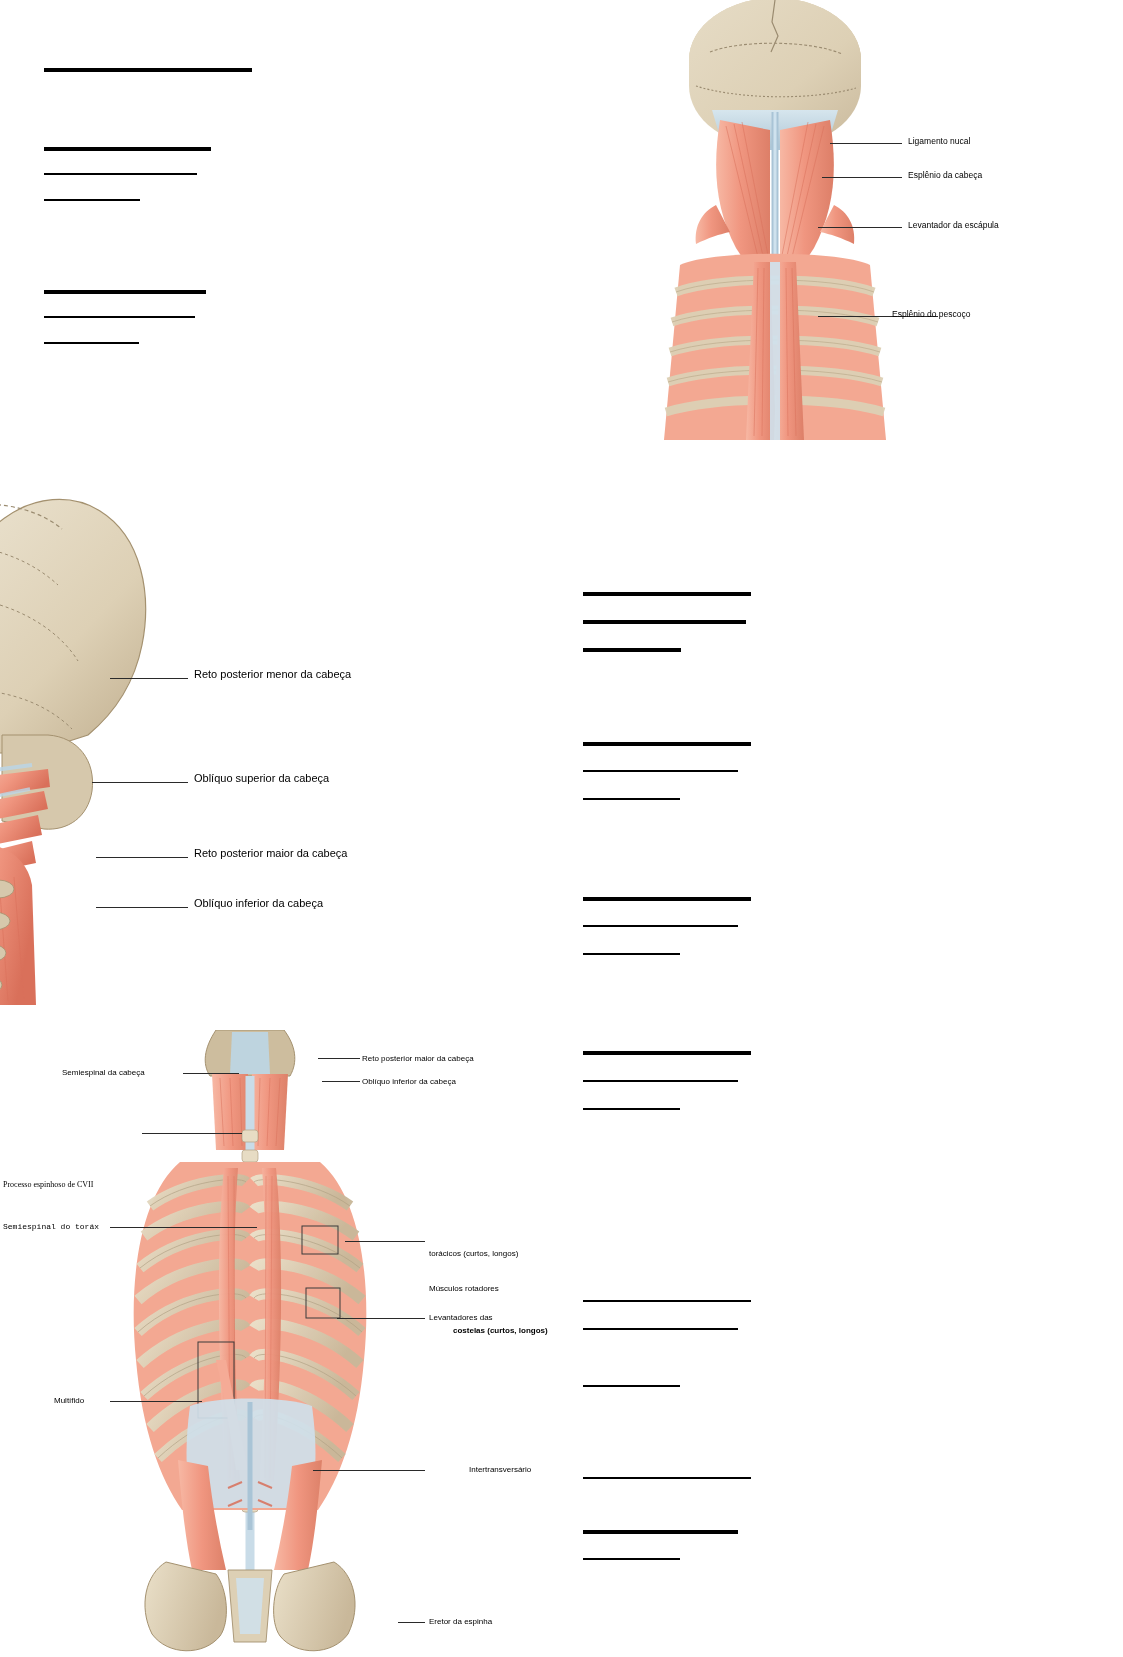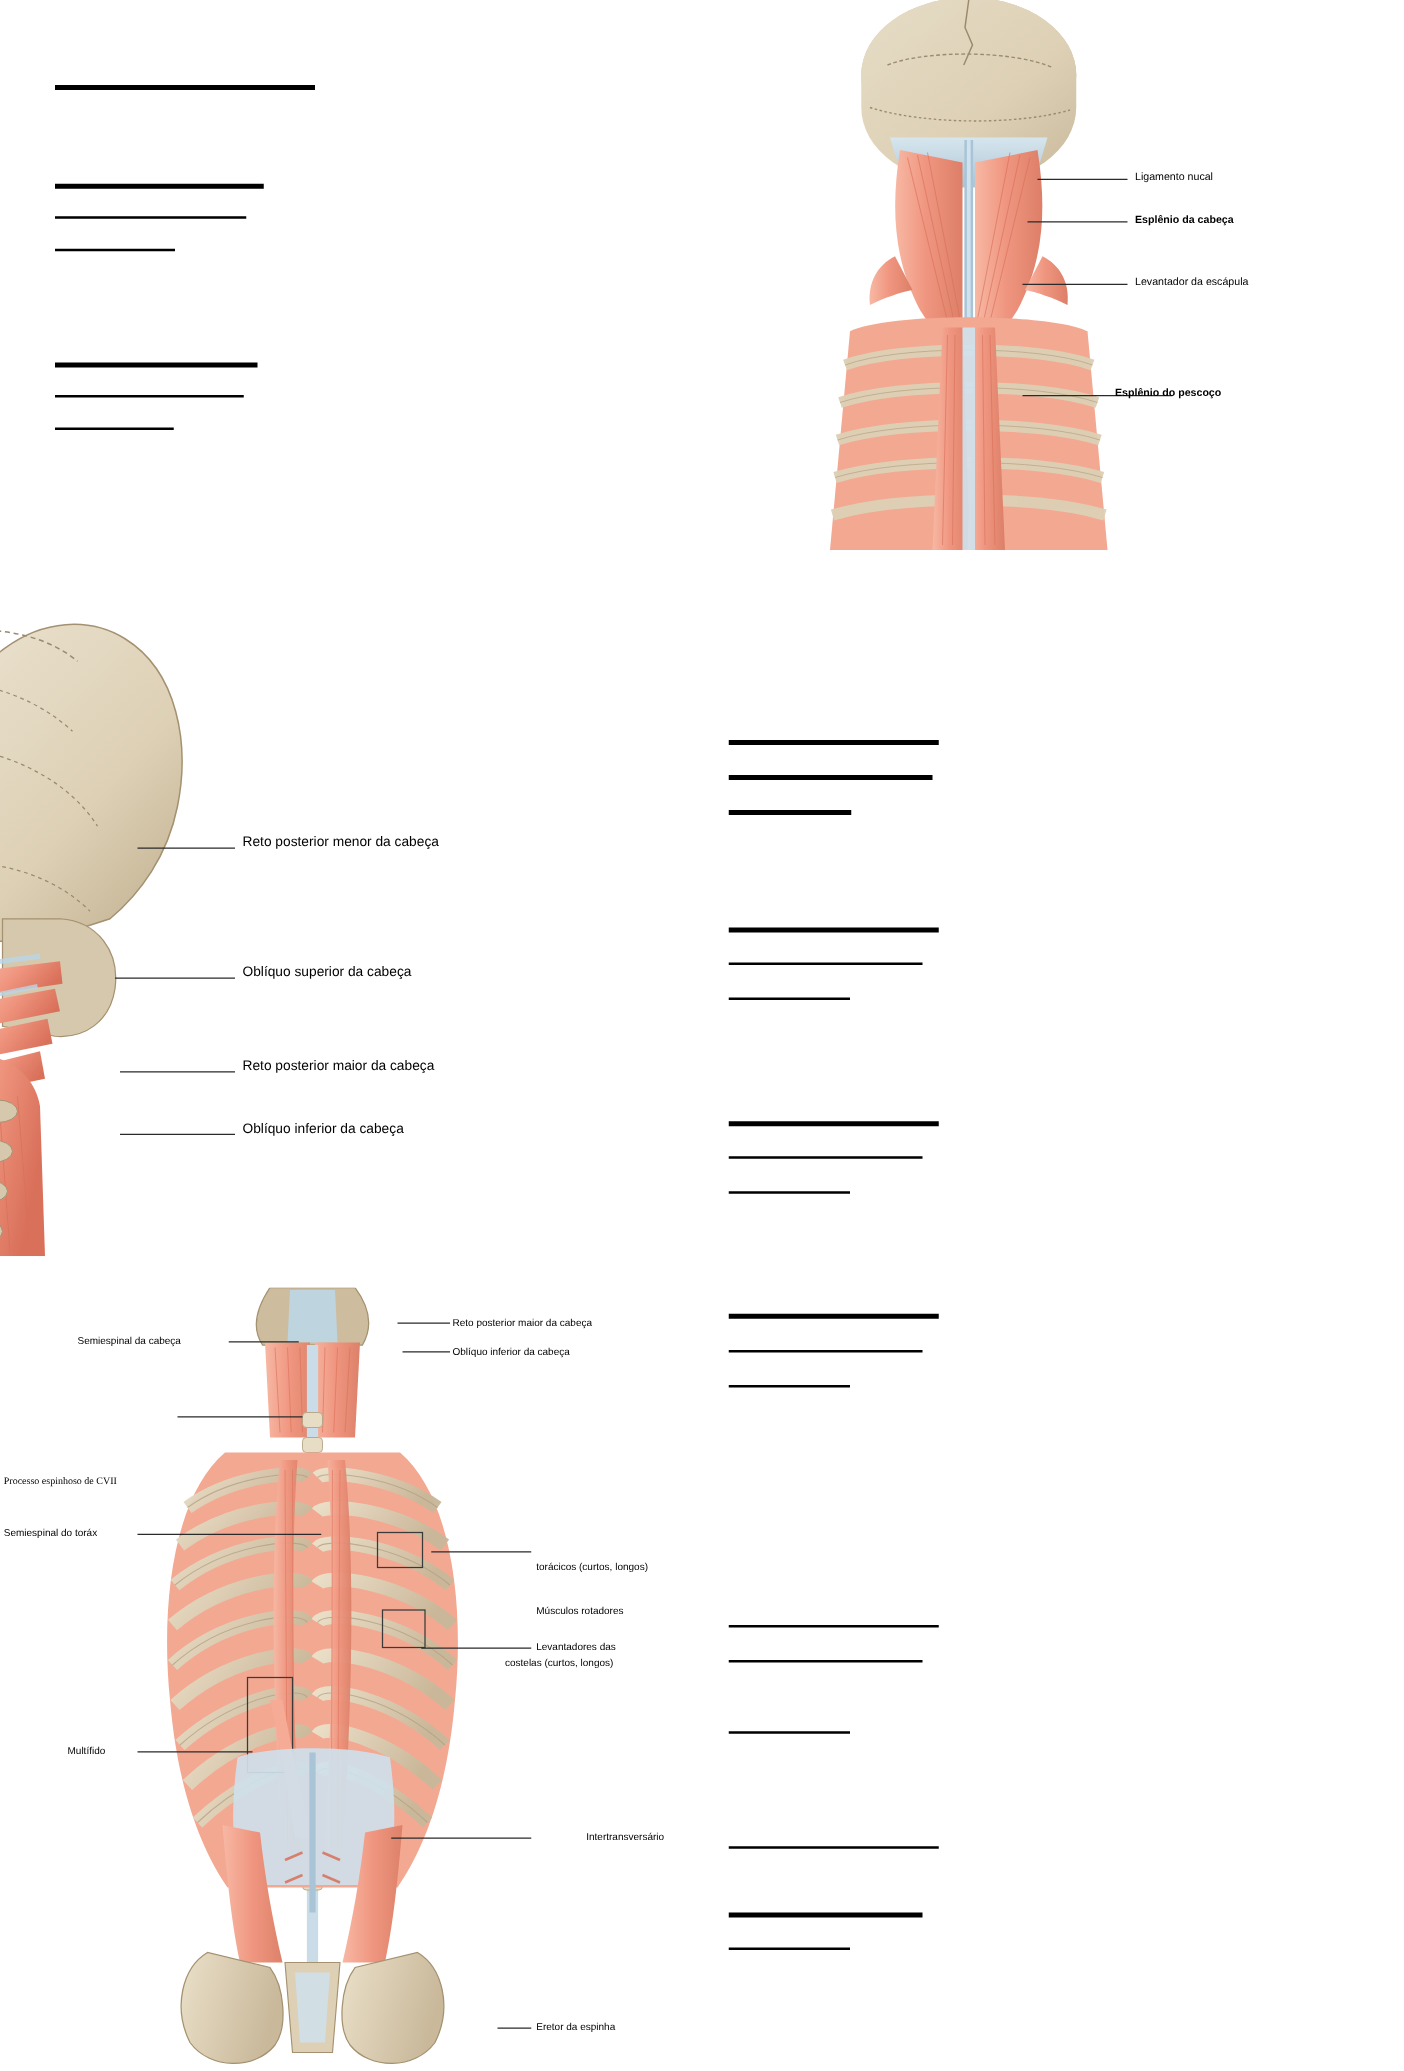--- a/index.html
+++ b/index.html
@@ -15,21 +15,21 @@
 
   
   .fig{position:absolute;overflow:hidden;}
 
   
   .leader{position:absolute;background:#2a2a2a;height:1px;transform-origin:0 50%;}
   .lbl{position:absolute;white-space:pre;line-height:1.18;}
   .lbl.small{font-size:8.5px;}
   .lbl.tiny{font-size:8px;}
   .lbl.big{font-size:11px;}
-  .lbl.bold{font-weight:bold;}
+  .lbl.bold{font-weight:normal;}
 
   
   svg{display:block;}
 </style>
 </head>
 <body>
 
 <div class="page">
 
   <div id="left-lines">
@@ -324,32 +324,32 @@
           <path d="M122 470 L108 476"></path>
       </g>
     </svg>
   </div>
   <div id="fig3-annots">
       <div class="leader" style="left: 183px; top: 1073px; width: 56px;"></div>
       <div class="lbl tiny" style="left: 62px; top: 1068px;">Semiespinal da cabeça</div>
       <div class="leader" style="left: 142px; top: 1133px; width: 100px;"></div>
       <div class="lbl tiny" style="left: 3px; top: 1180px; font-family: Liberation Serif, serif;">Processo espinhoso de CVII</div>
       <div class="leader" style="left: 110px; top: 1227px; width: 147px;"></div>
-      <div class="lbl tiny" style="left: 3px; top: 1222px;">Semiespinal do toráx</div>
+      <div class="lbl tiny" style="left: 3px; top: 1222px; font-family: Liberation Mono, monospace;">Semiespinal do toráx</div>
       <div class="leader" style="left: 110px; top: 1401px; width: 92px;"></div>
       <div class="lbl tiny" style="left: 54px; top: 1396px;">Multífido</div>
       <div class="leader" style="left: 318px; top: 1058px; width: 42px;"></div>
       <div class="lbl tiny" style="left: 362px; top: 1054px;">Reto posterior maior da cabeça</div>
       <div class="leader" style="left: 322px; top: 1081px; width: 38px;"></div>
       <div class="lbl tiny" style="left: 362px; top: 1077px;">Oblíquo inferior da cabeça</div>
       <div class="leader" style="left: 345px; top: 1241px; width: 80px;"></div>
       <div class="lbl tiny" style="left: 429px; top: 1236px; margin-top: 48px;">Músculos rotadores</div>
       <div class="lbl tiny" style="left: 429px; top: 1249px;">torácicos (curtos, longos)</div>
       <div class="leader" style="left: 337px; top: 1318px; width: 88px;"></div>
       <div class="lbl tiny" style="left: 429px; top: 1313px;">Levantadores das</div>
-      <div class="lbl tiny" style="left: 404px; top: 1326px;">costelas (curtos, longos)</div>
+      <div class="lbl tiny" style="left: 453px; top: 1326px; font-weight: bold;">costelas (curtos, longos)</div>
       <div class="leader" style="left: 313px; top: 1470px; width: 112px;"></div>
       <div class="lbl tiny" style="left: 429px; top: 1465px; margin-left: 40px;">Intertransversário</div>
       <div class="leader" style="left: 398px; top: 1622px; width: 27px;"></div>
       <div class="lbl tiny" style="left: 429px; top: 1617px;">Eretor da espinha</div>
     </div>
 
 </div>
 
 </body></html>

